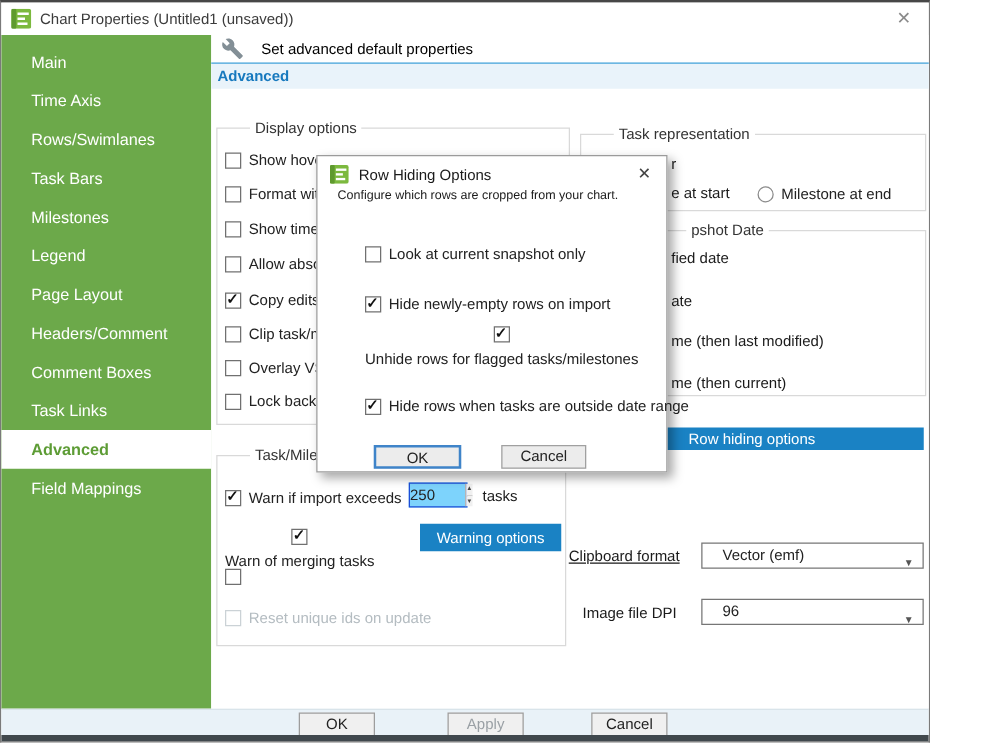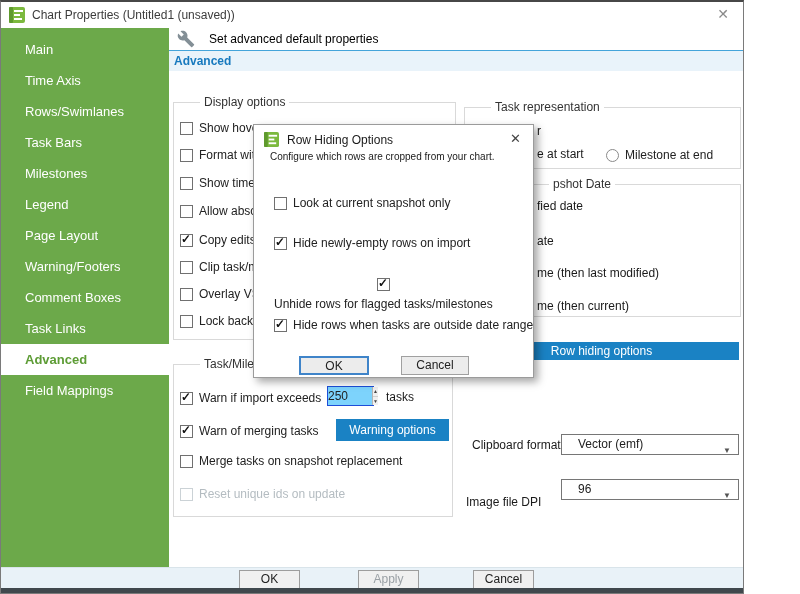--- a/index.html
+++ b/index.html
@@ -54,21 +54,21 @@
   .foot-btn { position:absolute; top:568px; width:61px; height:19px; background:#f0f0f0; border:1px solid #9d9d9d; font-size:12px; text-align:center; line-height:17px; cursor:default; }
   .foot-btn.disabled { color:#9aa0a5; }
   .darkstrip { position:absolute; left:0; top:586px; width:100%; height:8px; background:#40484d; }
 
   
   .modal { position:absolute; left:252px; top:122px; width:281px; height:254px; background:#fff; border:1px solid #9b9b9b; box-shadow:4px 4px 8px rgba(0,0,0,0.35); z-index:10; }
   .modal-title { position:absolute; left:10px; top:7px; display:flex; align-items:center; gap:8px; }
   .modal-title span { font-size:12px; color:#1a1a1a; }
   .modal-close { position:absolute; right:12px; top:6px; color:#444; font-size:13px; cursor:default; }
   .modal-sub { position:absolute; left:16px; top:26px; font-size:10px; color:#1a1a1a; white-space:nowrap; }
-  .modal .row { left:20px; }
+  .modal .row { left:38px;justify-content:flex-end; }
   .m-btn { position:absolute; top:231px; height:19px; background:#ececec; text-align:center; line-height:16px; font-size:12px; cursor:default; }
   .m-ok { left:45px; width:70px; border:2px solid #3f84c9; }
   .m-cancel { left:147px; width:68px; border:1px solid #a0a0a0; }
 </style>
 </head>
 <body>
 
 <div class="window">
 
   <div class="titlebar">
@@ -84,21 +84,21 @@
   </div>
 
   <div class="sidebar">
     <div class="side-item">Main</div>
     <div class="side-item">Time Axis</div>
     <div class="side-item">Rows/Swimlanes</div>
     <div class="side-item">Task Bars</div>
     <div class="side-item">Milestones</div>
     <div class="side-item">Legend</div>
     <div class="side-item">Page Layout</div>
-    <div class="side-item">Warning/Footers</div>
+    <div class="side-item">Headers/Comment</div>
     <div class="side-item">Comment Boxes</div>
     <div class="side-item">Task Links</div>
     <div class="side-item selected">Advanced</div>
     <div class="side-item">Field Mappings</div>
   </div>
 
   <div class="main">
     <div class="toolhead">
       <svg class="wrench" viewBox="0 0 24 24">
         <path fill="#838f96" d="M22.7 19l-9.1-9.1c.9-2.3.4-5-1.5-6.9-2-2-5-2.4-7.4-1.3L9 6 6 9 1.6 4.7C.4 7.1.9 10.1 2.9 12.1c1.9 1.9 4.6 2.4 6.9 1.5l9.1 9.1c.4.4 1 .4 1.4 0l2.3-2.3c.5-.4.5-1.1.1-1.4z"></path>
@@ -174,42 +174,41 @@
     </div>
     <div class="spinner" style="left:153px; top:21px;">
       <span class="spin-val">250</span>
       <span class="spin-arrows">
           <div>▲</div>
           <div>▼</div>
         </span>
     </div>
     <div class="frag" style="left:212px; top:25px;">tasks</div>
 
-    <div class="row" style="left:6px; top:58px;">
+    <div class="row" style="left:6px; top:58px;flex-direction:column;">
       <span class="cb on"></span>
       <span class="lbl">Warn of merging tasks</span>
     </div>
     <div class="blue-btn" style="left:162px; top:54px; width:113px; height:22px; line-height:22px;">Warning options</div>
 
     <div class="row" style="left:6px; top:88px;">
       <span class="cb"></span>
-      <span class="lbl">Merge tasks on snapshot replacement</span>
     </div>
     <div class="row disabled" style="left:6px; top:121px;">
       <span class="cb disabled"></span>
       <span class="lbl">Reset unique ids on update</span>
     </div>
   </div>
 
-  <div class="field-label" style="left:471px; top:436px;">Clipboard format</div>
+  <div class="field-label" style="left:454px; top:436px;text-decoration:underline;">Clipboard format</div>
   <div class="dropdown" style="left:560px; top:432px;">
     <span>Vector (emf)</span>
     <span class="dd-arrow">▼</span>
   </div>
-  <div class="field-label" style="left:465px; top:481px;margin-top:12px;">Image file DPI</div>
+  <div class="field-label" style="left:465px; top:481px;">Image file DPI</div>
   <div class="dropdown" style="left:560px; top:477px;">
     <span>96</span>
     <span class="dd-arrow">▼</span>
   </div>
 
   <div class="footerbar"></div>
   <div class="foot-btn" style="left:238px;">OK</div>
   <div class="foot-btn disabled" style="left:357px;">Apply</div>
   <div class="foot-btn" style="left:472px;">Cancel</div>
   <div class="darkstrip"></div>

